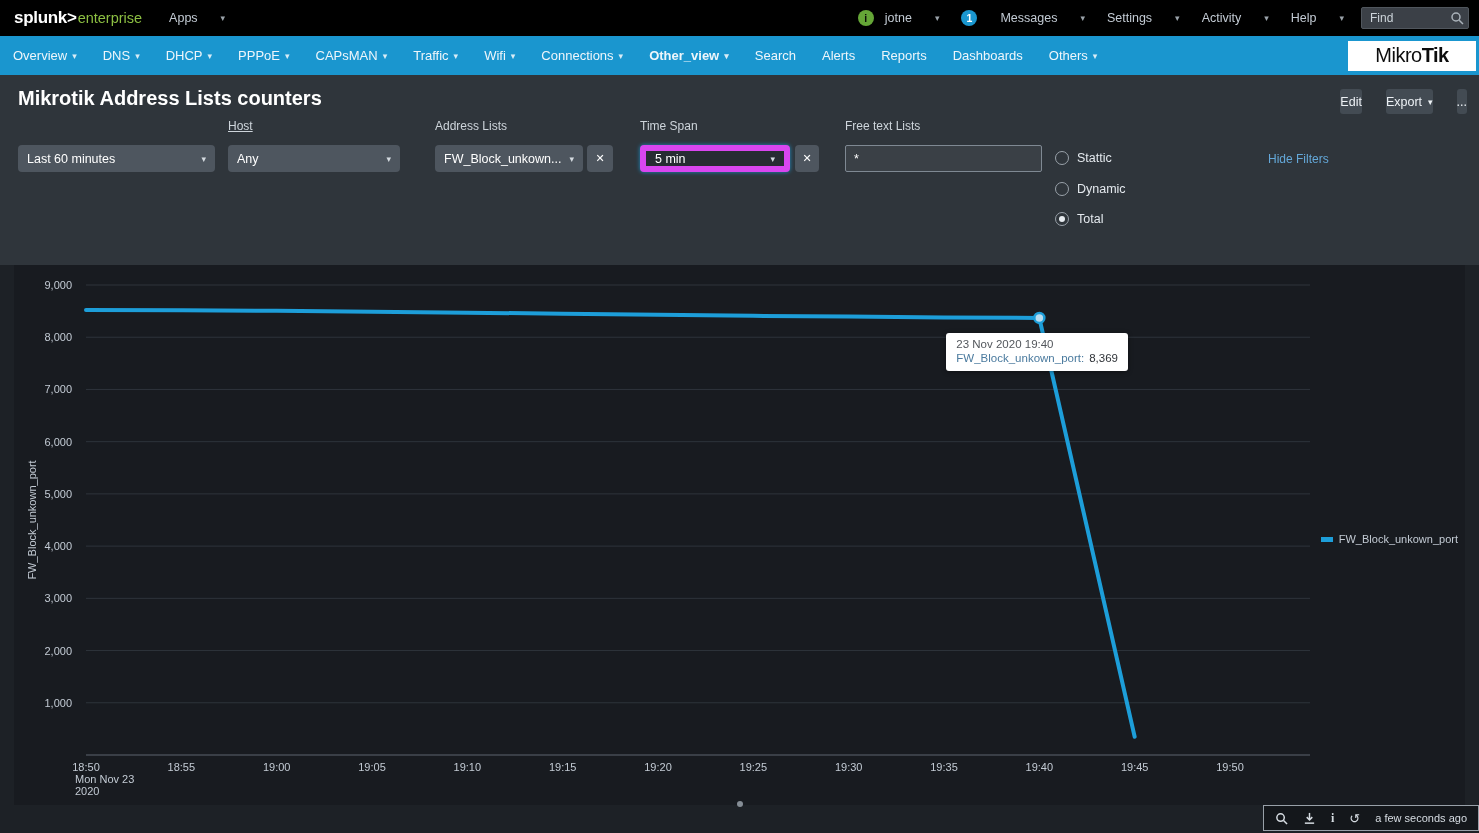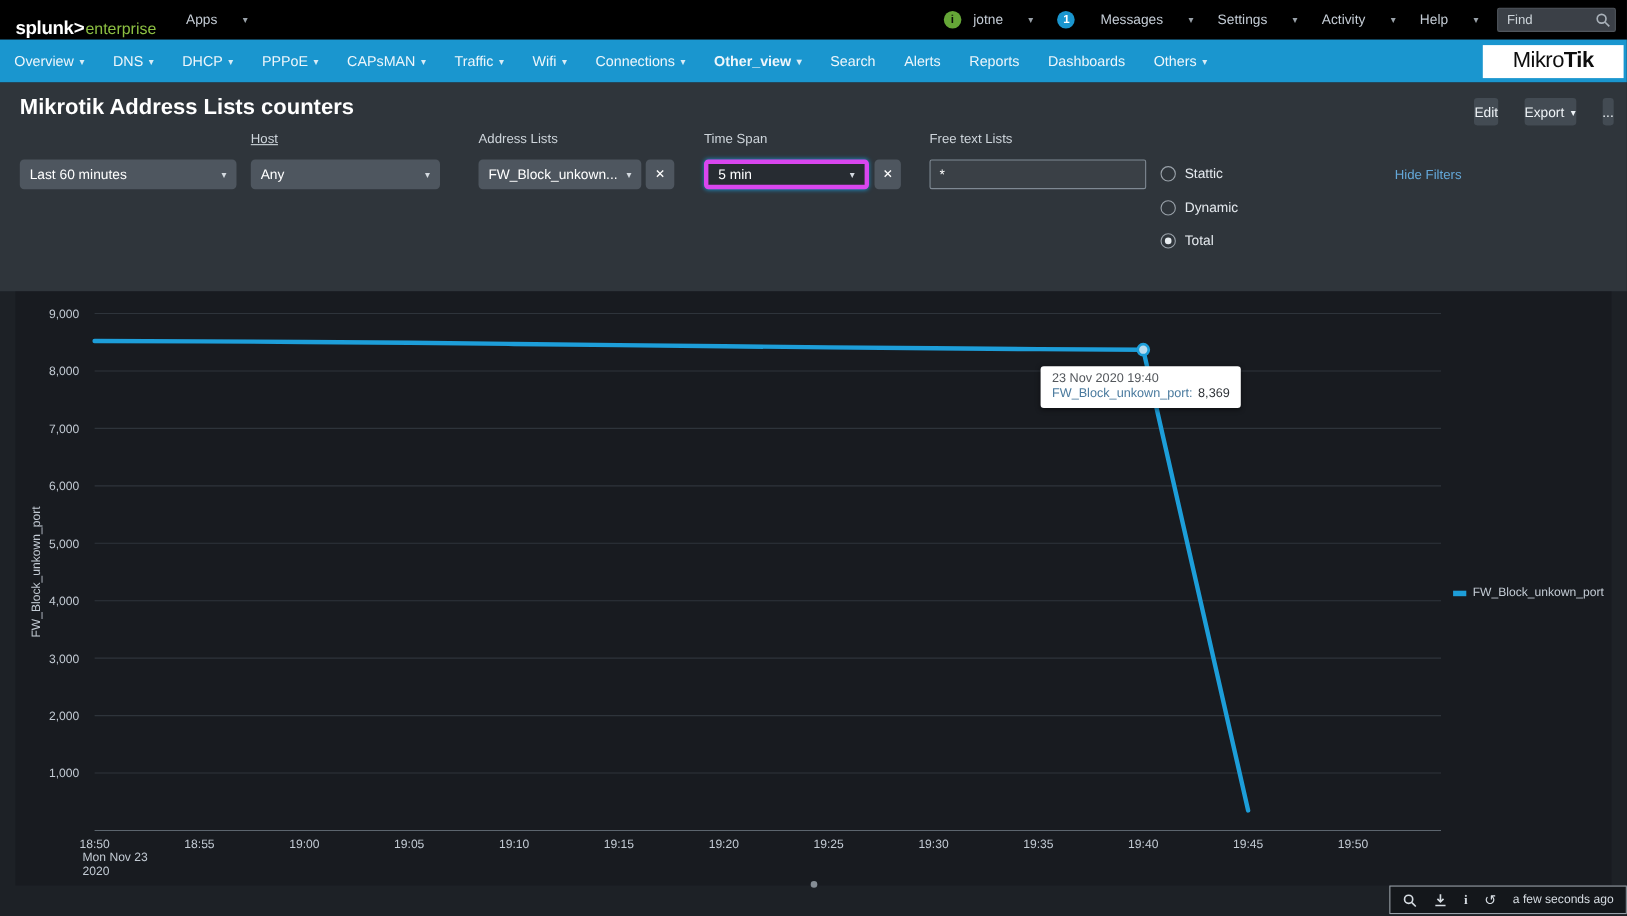--- a/index.html
+++ b/index.html
@@ -1,20 +1,20 @@
 <!DOCTYPE html>
 <html><head>
 <meta charset="utf-8">
 <style>
   * { margin:0; padding:0; box-sizing:border-box; }
   html,body { width:1479px; height:833px; overflow:hidden; background:#1d2126;
     font-family:"Liberation Sans", sans-serif; }
 
   
-  .topbar { height:36px; background:#000; display:flex; align-items:flex-end;
+  .topbar { height:36px; background:#000; display:flex; align-items:center;
     color:#c3cbd4; font-size:12.5px; }
   .logo { padding:0 16px 0 14px; display:flex; align-items:baseline; cursor:default; }
   .logo .s-splunk { color:#fff; font-weight:bold; font-size:17px; letter-spacing:-0.3px; }
   .logo .s-product { color:#8cbf42; font-size:14.5px; margin-left:1px; }
   .tb-item { padding:0 11px; display:flex; align-items:center; gap:23px; cursor:pointer; height:36px; }
   .tb-caret { font-size:9px; color:#9aa2aa; }
   .tb-right { margin-left:auto; display:flex; align-items:center; }
   .badge { width:16px; height:16px; border-radius:50%; display:inline-flex;
     align-items:center; justify-content:center; font-size:10.5px; font-weight:bold; }
   .badge-info { background:#65a637; color:#0b0e08; }
@@ -45,21 +45,21 @@
   .btn { background:#434b53; border:none; border-radius:3px; color:#eef2f6; font-size:12.5px;
     height:25px; padding:0 0; display:flex; align-items:center; gap:6px; cursor:pointer;
     font-family:"Liberation Sans", sans-serif; }
   .btn .caret { font-size:9px; }
 
   .f-label { position:absolute; top:44px; font-size:12px; color:#ced5db; }
   .dd { position:absolute; top:70px; height:27px; background:#4e565f; border-radius:4px;
     color:#fff; font-size:12.5px; display:flex; align-items:center; justify-content:space-between;
     padding:0 9px; cursor:pointer; white-space:nowrap; overflow:hidden; }
   .dd .caret { font-size:9px; color:#d4dae0; margin-left:8px; }
-  .dd.focused { background:#272c32; border:4px solid #d946ef; box-shadow:0 0 4px rgba(26,150,207,.9); }
+  .dd.focused { background:#272c32; border:6px solid #d946ef; box-shadow:0 0 4px rgba(26,150,207,.9); }
   .xbtn { position:absolute; top:70px; height:27px; background:#4e565f; border-radius:4px;
     color:#fff; font-size:11px; display:flex; align-items:center; justify-content:center; cursor:pointer; }
   .free-text { position:absolute; top:70px; left:845px; width:197px; height:27px;
     background:#3a4046; border:1px solid #7f8993; border-radius:2px; color:#fff;
     font-size:12.5px; padding:0 8px; font-family:"Liberation Sans", sans-serif; }
   .radio-row { position:absolute; left:1055px; display:flex; align-items:center; gap:8px;
     color:#e4e9ee; font-size:12.5px; cursor:pointer; }
   .radio { width:14px; height:14px; border:1px solid #9aa2aa; border-radius:50%; position:relative; }
   .radio.checked::after { content:''; position:absolute; left:3px; top:3px; width:6px; height:6px;
     border-radius:50%; background:#e7ecf0; }

